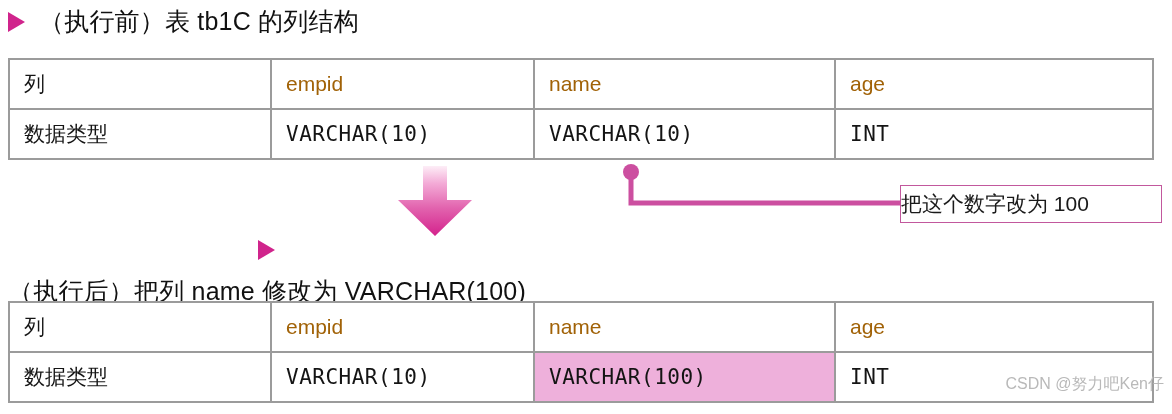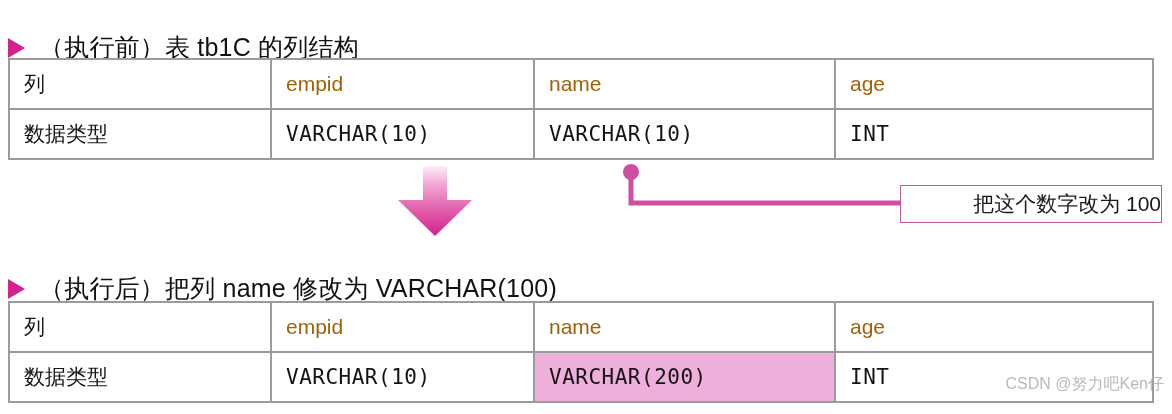--- a/index.html
+++ b/index.html
@@ -16,24 +16,23 @@
     color: #1a1a1a;
   }
 
   
   .heading {
     position: absolute;
     display: flex;
     align-items: center;
     gap: 14px;
     white-space: nowrap;
-    margin-top: 26px;
   }
   .heading-1 { left: 8px; top: 4px; }
-  .heading-2 { left: 8px; top: 245px; }
+  .heading-2 { left: 8px; top: 239px; flex-direction: column; }
 
   .tri-bullet {
     width: 0;
     height: 0;
     border-top: 10px solid transparent;
     border-bottom: 10px solid transparent;
     border-left: 17px solid #d0248c;
     flex: 0 0 auto;
     margin-top: 1px;
   }
@@ -102,21 +101,21 @@
     position: absolute;
     left: 900px;
     top: 185px;
     width: 262px;
     height: 38px;
     box-sizing: border-box;
     border: 1.5px solid #c2589d;
     background: #ffffff;
     display: flex;
     align-items: center;
-    justify-content: flex-end;
+    justify-content: flex-start;
   }
   .callout-text {
     font-size: 21px;
     color: #1a1a1a;
     white-space: nowrap;
   }
   .leader {
     position: absolute;
     left: 612px;
     top: 158px;
@@ -190,19 +189,19 @@
   <tbody>
       <tr>
     <td class="col-label cell-label">列</td>
     <td class="col-empid cell-head">empid</td>
     <td class="col-name cell-head">name</td>
     <td class="col-age cell-head">age</td>
   </tr>
   <tr>
     <td class="col-label cell-label">数据类型</td>
     <td class="col-empid cell-type">VARCHAR(10)</td>
-    <td class="col-name cell-type cell-highlight">VARCHAR(200)</td>
+    <td class="col-name cell-type cell-highlight">VARCHAR(100)</td>
     <td class="col-age cell-type">INT</td>
   </tr>
 </tbody>
   </table>
 
 <div class="watermark">CSDN @努力吧Ken仔</div>
 
 </body></html>

